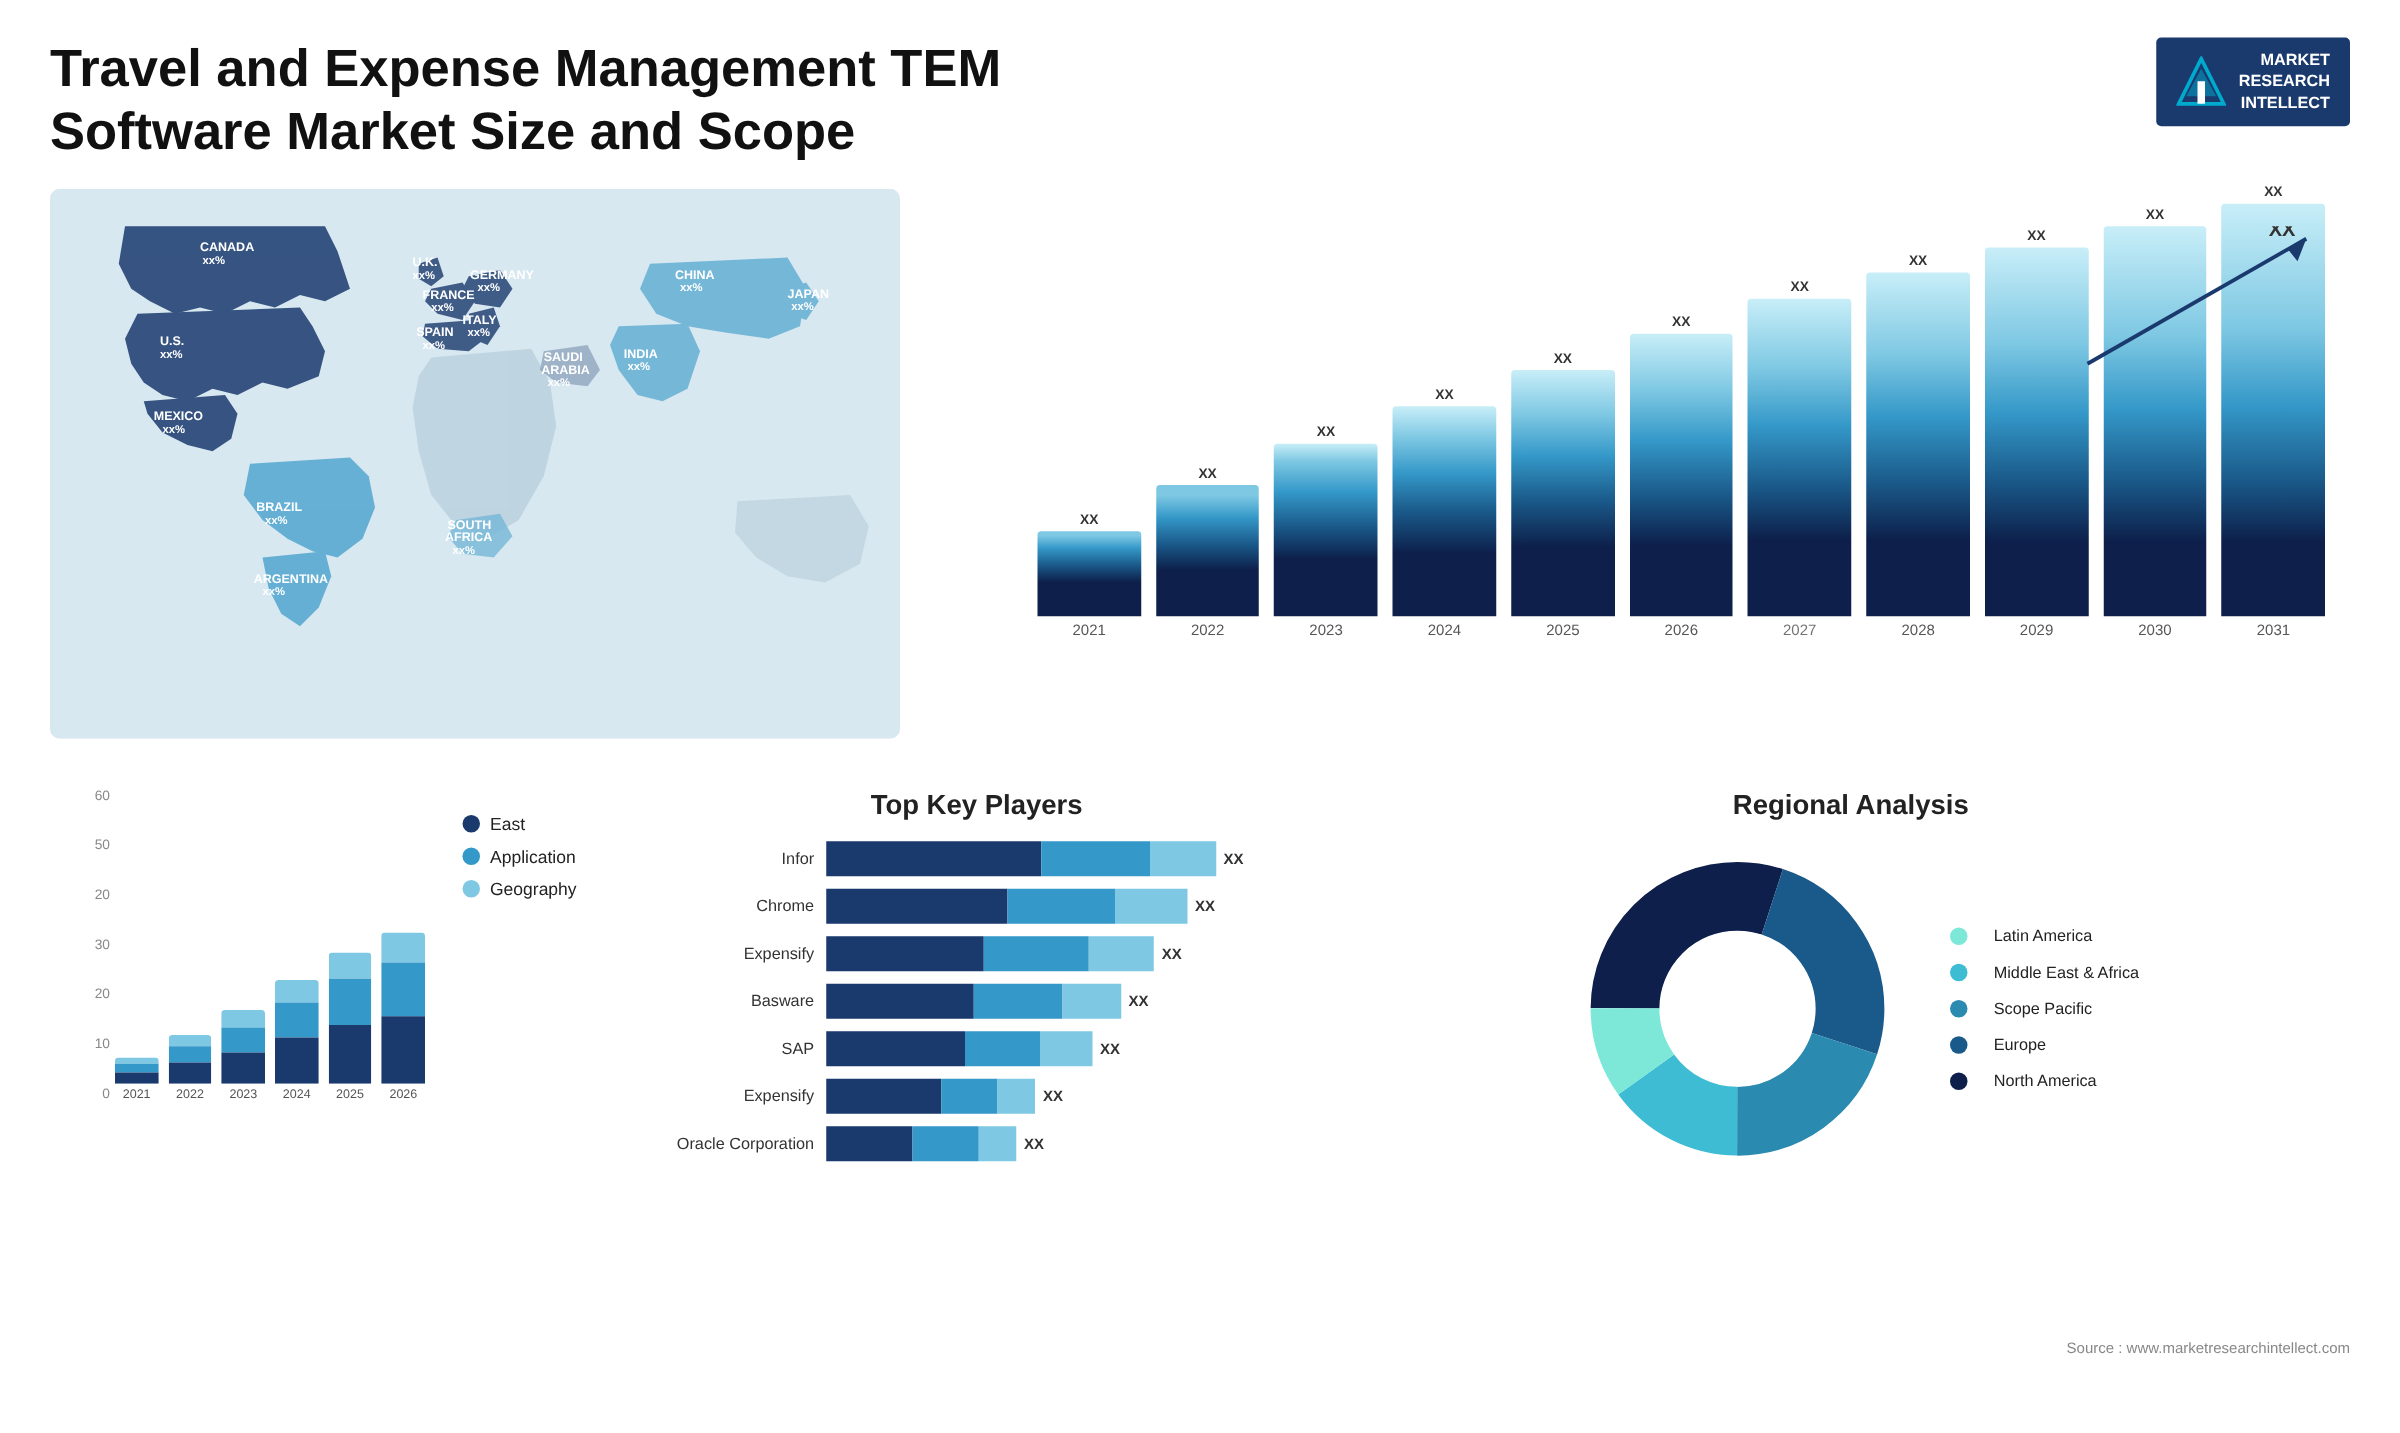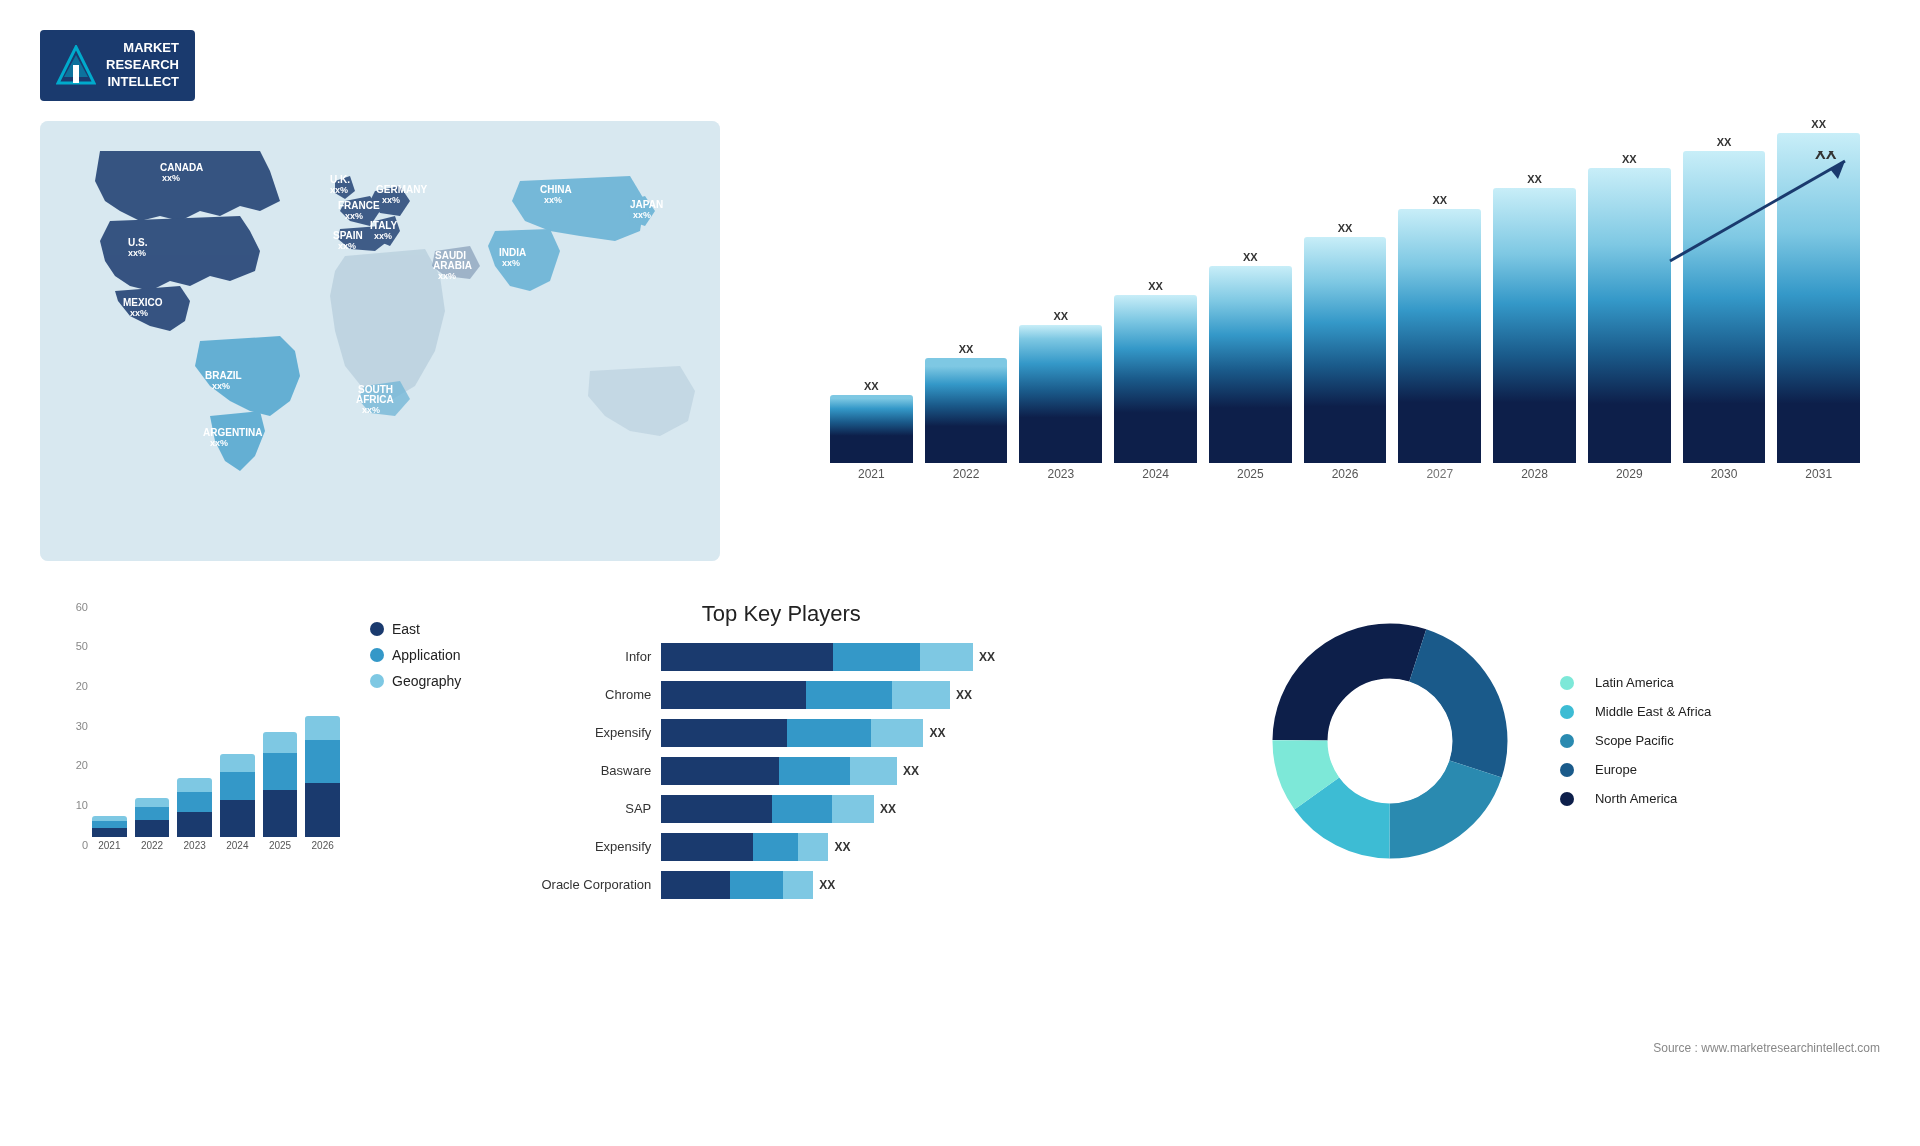--- a/index.html
+++ b/index.html
@@ -112,21 +112,21 @@
       border-radius: 50%;
     }
 
     
     .players-container {
       flex: 0 0 560px;
       padding: 10px 20px;
     }
     .players-title {
       font-size: 22px;
-      font-weight: 400;
+      font-weight: 700;
       margin-bottom: 16px;
       text-align: center;
     }
     .player-row {
       display: flex;
       align-items: center;
       margin-bottom: 10px;
       gap: 10px;
     }
     .player-name {
@@ -193,20 +193,21 @@
       font-size: 12px;
       color: #888;
       text-align: right;
       margin-top: 10px;
     }
   </style>
 </head>
 <body>
 
 <div class="header">
+  <h1 class="main-title">Travel and Expense Management TEM Software Market Size and Scope</h1>
   <div class="logo-area">
     <div class="logo-box">
       <svg class="logo-icon" viewBox="0 0 40 40">
         <polygon points="20,2 38,38 2,38" fill="none" stroke="#00aacc" stroke-width="3"></polygon>
         <polygon points="20,10 32,32 8,32" fill="#00aacc" opacity="0.5"></polygon>
         <rect x="17" y="20" width="6" height="18" fill="#fff"></rect>
       </svg>
       <div class="logo-text">
         <div>MARKET</div>
         <div>RESEARCH</div>
@@ -573,20 +574,21 @@
           <div style="width:45%;background:#1a3a6e;"></div>
           <div style="width:35%;background:#3498c8;"></div>
           <div style="width:20%;background:#7ec8e3;"></div>
         </div>
         <span class="player-val">XX</span>
       </div>
     </div>
   </div>
 
   <div class="regional-container">
+    <h2 class="regional-title">Regional Analysis</h2>
     <div class="regional-content">
 
       <div class="donut-wrapper">
         <svg viewBox="0 0 280 280" width="280" height="280">
 
           <circle cx="140" cy="140" r="90" fill="none" stroke="#0d1f4a" stroke-width="55" stroke-dasharray="169.65 395.85" stroke-dashoffset="141.37" transform="rotate(-90 140 140)"></circle>
 
           <circle cx="140" cy="140" r="90" fill="none" stroke="#1a5a8a" stroke-width="55" stroke-dasharray="141.37 424.13" stroke-dashoffset="-28.28" transform="rotate(-90 140 140)"></circle>
 
           <circle cx="140" cy="140" r="90" fill="none" stroke="#2a8ab0" stroke-width="55" stroke-dasharray="113.1 452.4" stroke-dashoffset="-169.65" transform="rotate(-90 140 140)"></circle>

